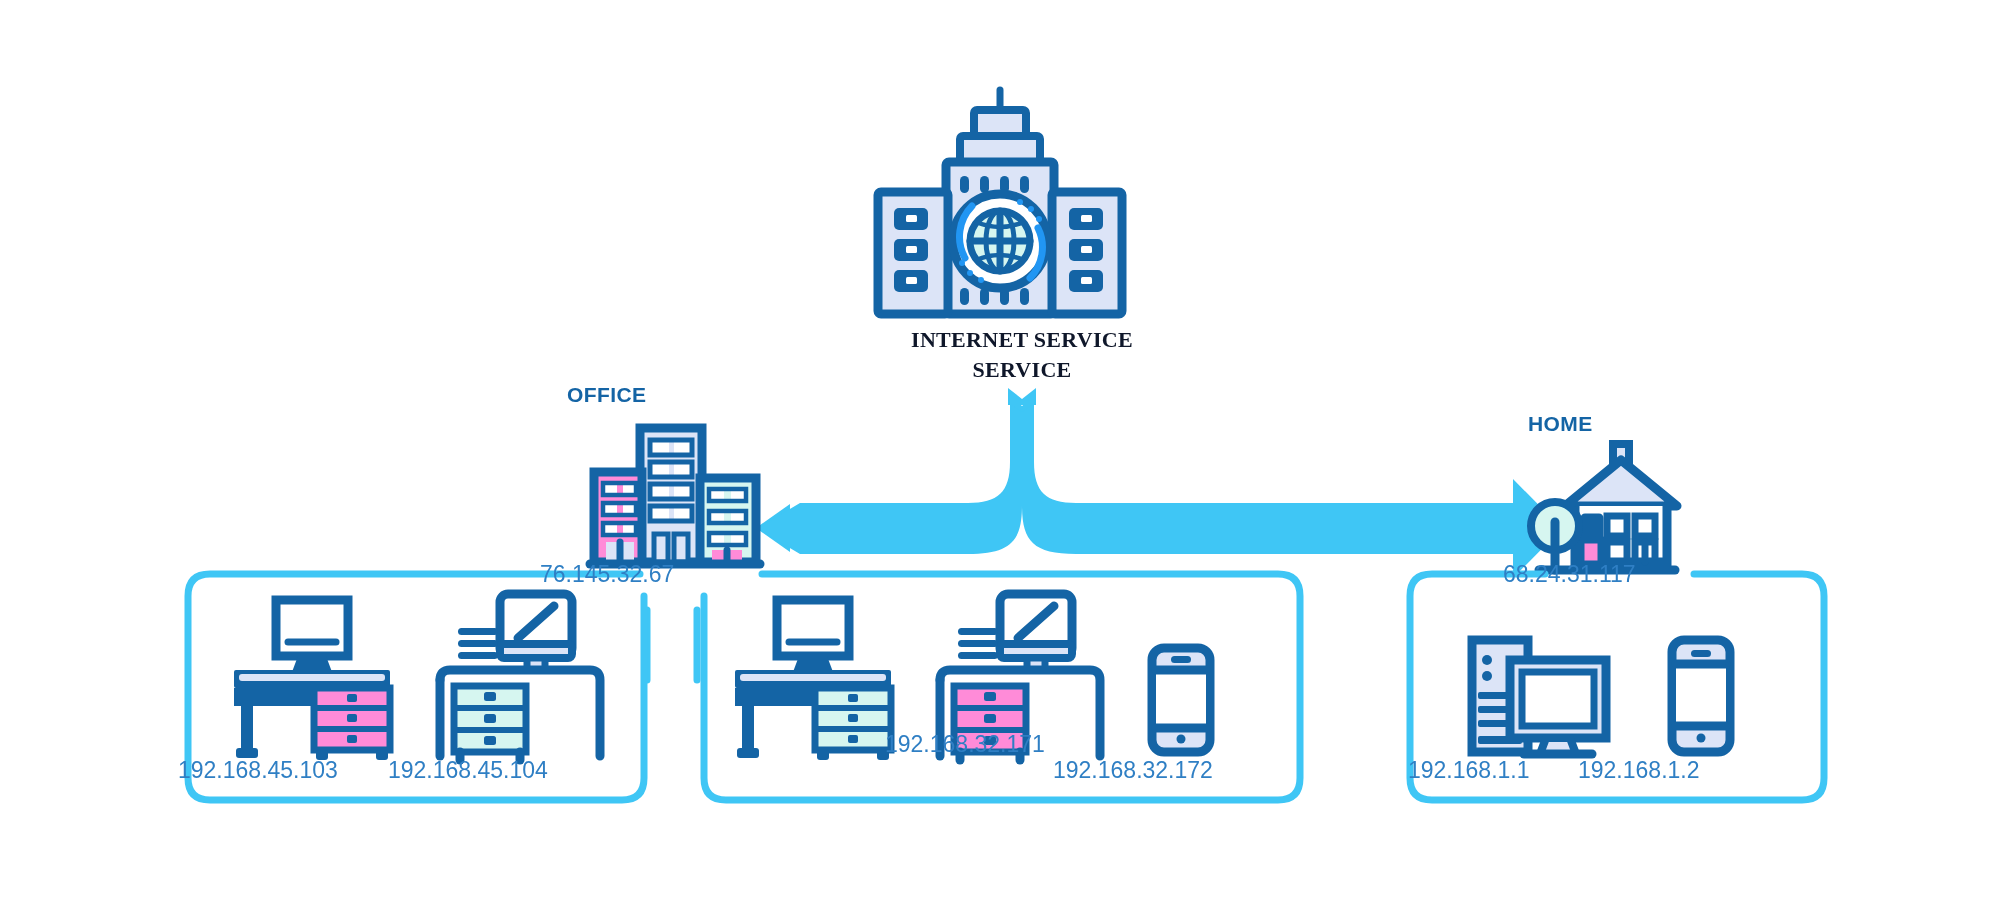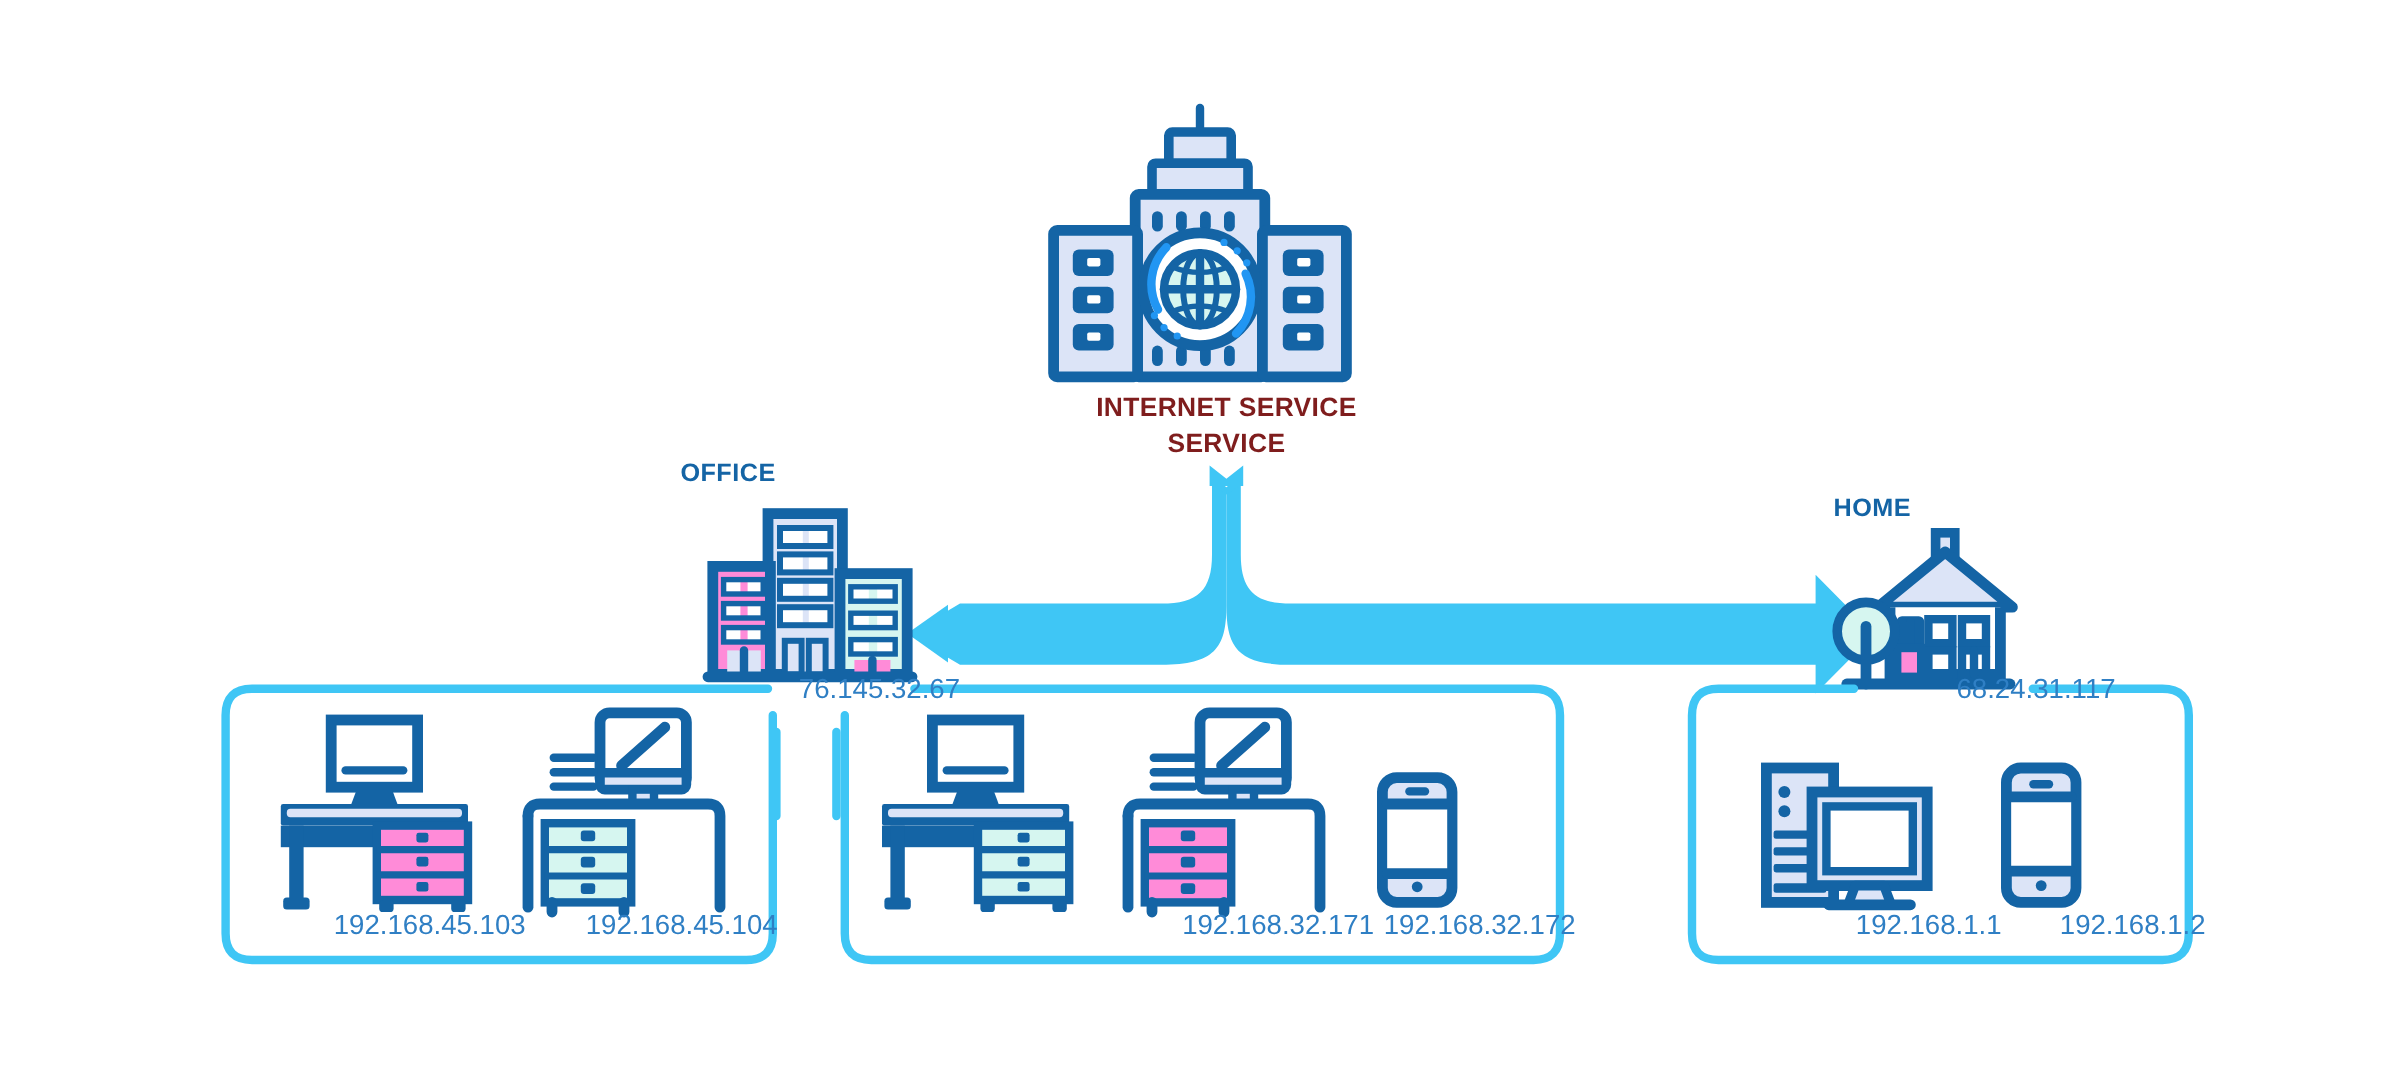--- a/index.html
+++ b/index.html
@@ -7,23 +7,23 @@
     width:2000px;height:900px;
     font-family:"Liberation Sans", sans-serif;
     overflow:hidden;
     position:relative;
   }
   #stage{position:absolute;left:0;top:0;width:2000px;height:900px;}
   #stage > svg{position:absolute;left:0;top:0;}
 
   .lbl{position:absolute;color:#1464A5;font-family:"Liberation Sans",sans-serif;white-space:nowrap;}
   .node-title{font-size:21px;font-weight:bold;letter-spacing:.4px;color:#1464A5;text-align:left;}
-  .ip{font-size:23px;color:#2F7FC4;text-align:right;}
+  .ip{font-size:23px;color:#2F7FC4;text-align:left;}
   .ip.strong{color:#2ACFC4;font-weight:bold;}
-  .isp-title{font-size:22px;font-weight:bold;color:#7f1d1d;text-align:center;line-height:30px;letter-spacing:.3px;}
+  .isp-title{font-size:22px;font-weight:bold;color:#0f172a;text-align:center;line-height:30px;letter-spacing:.3px;font-family:Liberation Serif, serif;}
   .center{transform:translateX(-50%);}
 </style>
 </head>
 <body>
 
 <div id="stage">
 
   <svg width="2000" height="900" viewBox="0 0 2000 900">
     <defs>
       <style>
@@ -470,19 +470,19 @@
 
   <div class="lbl ip center" style="left:670px;top:561px;width:260px;">76.145.32.67</div>
 
   <div class="lbl node-title center" style="left:1638px;top:412px;width:220px;">HOME</div>
 
   <div class="lbl ip center" style="left:1633px;top:561px;width:260px;">68.24.31.117</div>
 
   <div class="lbl ip center" style="left:308px;top:757px;width:260px;">192.168.45.103</div>
   <div class="lbl ip center" style="left:518px;top:757px;width:260px;">192.168.45.104</div>
 
-  <div class="lbl ip center" style="left:1015px;top:757px;width:260px;">192.168.32.171</div>
+  <div class="lbl ip center" style="left:1015px;top:731px;width:260px;">192.168.32.171</div>
   <div class="lbl ip center" style="left:1183px;top:757px;width:260px;">192.168.32.172</div>
 
   <div class="lbl ip center" style="left:1538px;top:757px;width:260px;">192.168.1.1</div>
   <div class="lbl ip center" style="left:1708px;top:757px;width:260px;">192.168.1.2</div>
 
 </div>
 
 </body></html>

